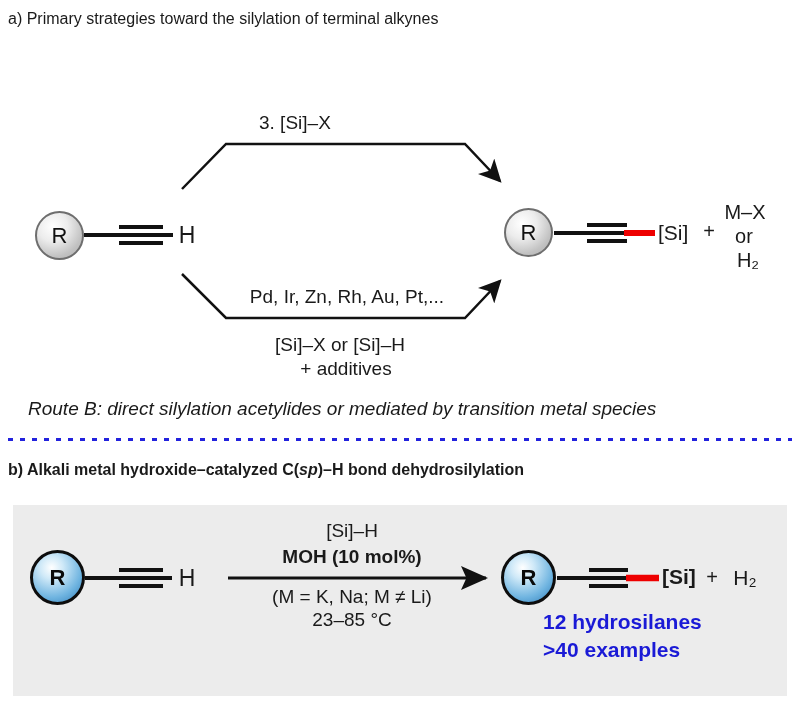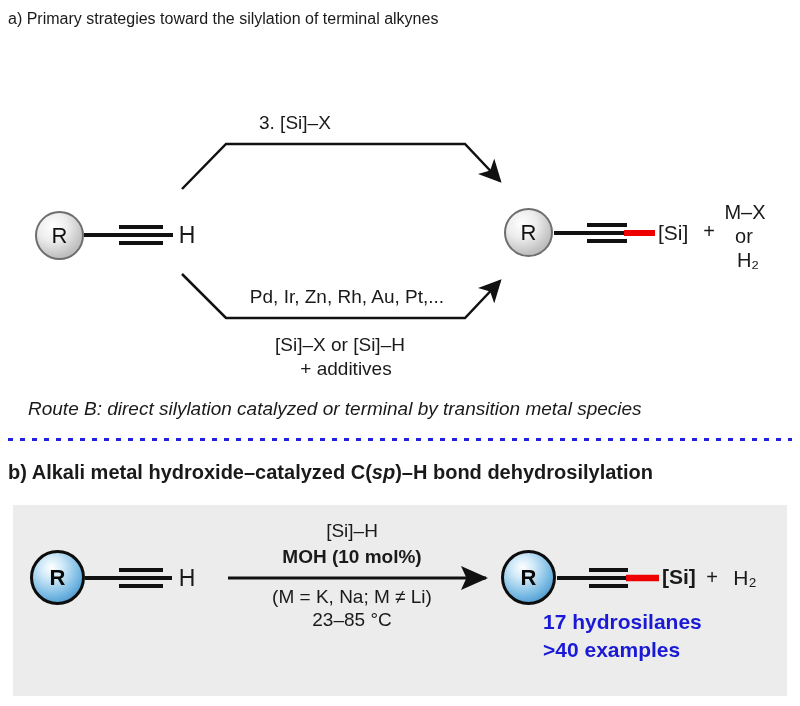--- a/index.html
+++ b/index.html
@@ -8,21 +8,21 @@
     font-family:"Liberation Sans",sans-serif;color:#1a1a1a;
   }
   .ctr{position:absolute;transform:translate(-50%,-50%);white-space:nowrap;}
   .lft{position:absolute;transform:translateY(-50%);white-space:nowrap;}
   .t19{font-size:19px;}
   .t20{font-size:20px;}
   .t21{font-size:21px;}
   .italic{font-style:italic;}
   .bold{font-weight:bold;}
   .title-a{position:absolute;left:8px;top:10px;font-size:16px;}
-  .title-b{position:absolute;left:8px;top:461px;font-size:20px;font-weight:bold;}
+  .title-b{position:absolute;left:8px;top:461px;font-size:16px;font-weight:bold;}
   .divider{
     position:absolute;left:8px;top:438px;width:784px;height:3px;
     background:repeating-linear-gradient(to right,#2222dd 0 5px,transparent 5px 12px);
   }
   .panel{
     position:absolute;left:13px;top:505px;width:774px;height:191px;
     background:#ececec;
   }
   svg{position:absolute;left:0;}
   .sphere{
@@ -82,21 +82,21 @@
   <div class="lft" style="left:658px;top:233px;font-size:21px;">[Si]</div>
   <div class="ctr t20" style="left:709px;top:231px;">+</div>
   <div class="ctr t20" style="left:745px;top:212px;">M–X</div>
   <div class="ctr t20" style="left:744px;top:236px;">or</div>
   <div class="ctr t20" style="left:748px;top:260px;">H₂</div>
 
   <div class="ctr t19" style="left:340px;top:345px;">[Si]–X or [Si]–H</div>
   <div class="ctr t19" style="left:347px;top:297px;">Pd, Ir, Zn, Rh, Au, Pt,...</div>
   <div class="ctr t19" style="left:346px;top:369px;">+ additives</div>
 
-  <div class="lft italic t19" style="left:28px;top:409px;">Route B: direct silylation catalyzed or terminal by transition metal species</div>
+  <div class="lft italic t19" style="left:28px;top:409px;">Route B: direct silylation acetylides or mediated by transition metal species</div>
 
   <div class="divider"></div>
 
   <div class="title-b"><span>b) Alkali metal hydroxide–catalyzed C(</span><i>sp</i><span>)–H bond dehydrosilylation</span></div>
 
   <div class="panel"></div>
 
   <svg style="top:505px;" width="800" height="201" viewBox="0 0 800 201">
     <defs>
       <marker id="arrB" viewBox="0 0 10 10" refX="9.2" refY="5" markerWidth="8.5" markerHeight="8.5" orient="auto">
@@ -127,17 +127,17 @@
   <div class="ctr t19" style="left:352px;top:620px;">23–85 °C</div>
 
   <div class="sphere sphere-blue" style="left:501px;top:550px;">
     <span>R</span>
   </div>
   <div class="lft bold" style="left:662px;top:577px;font-size:21px;">[Si]</div>
   <div class="ctr t20" style="left:712px;top:577px;">+</div>
   <div class="ctr t21" style="left:745px;top:578px;">H₂</div>
 
   <div class="hl">
-    <div>17 hydrosilanes</div>
+    <div>12 hydrosilanes</div>
     <div>&gt;40 examples</div>
   </div>
 
 </div>
 
 </body></html>

